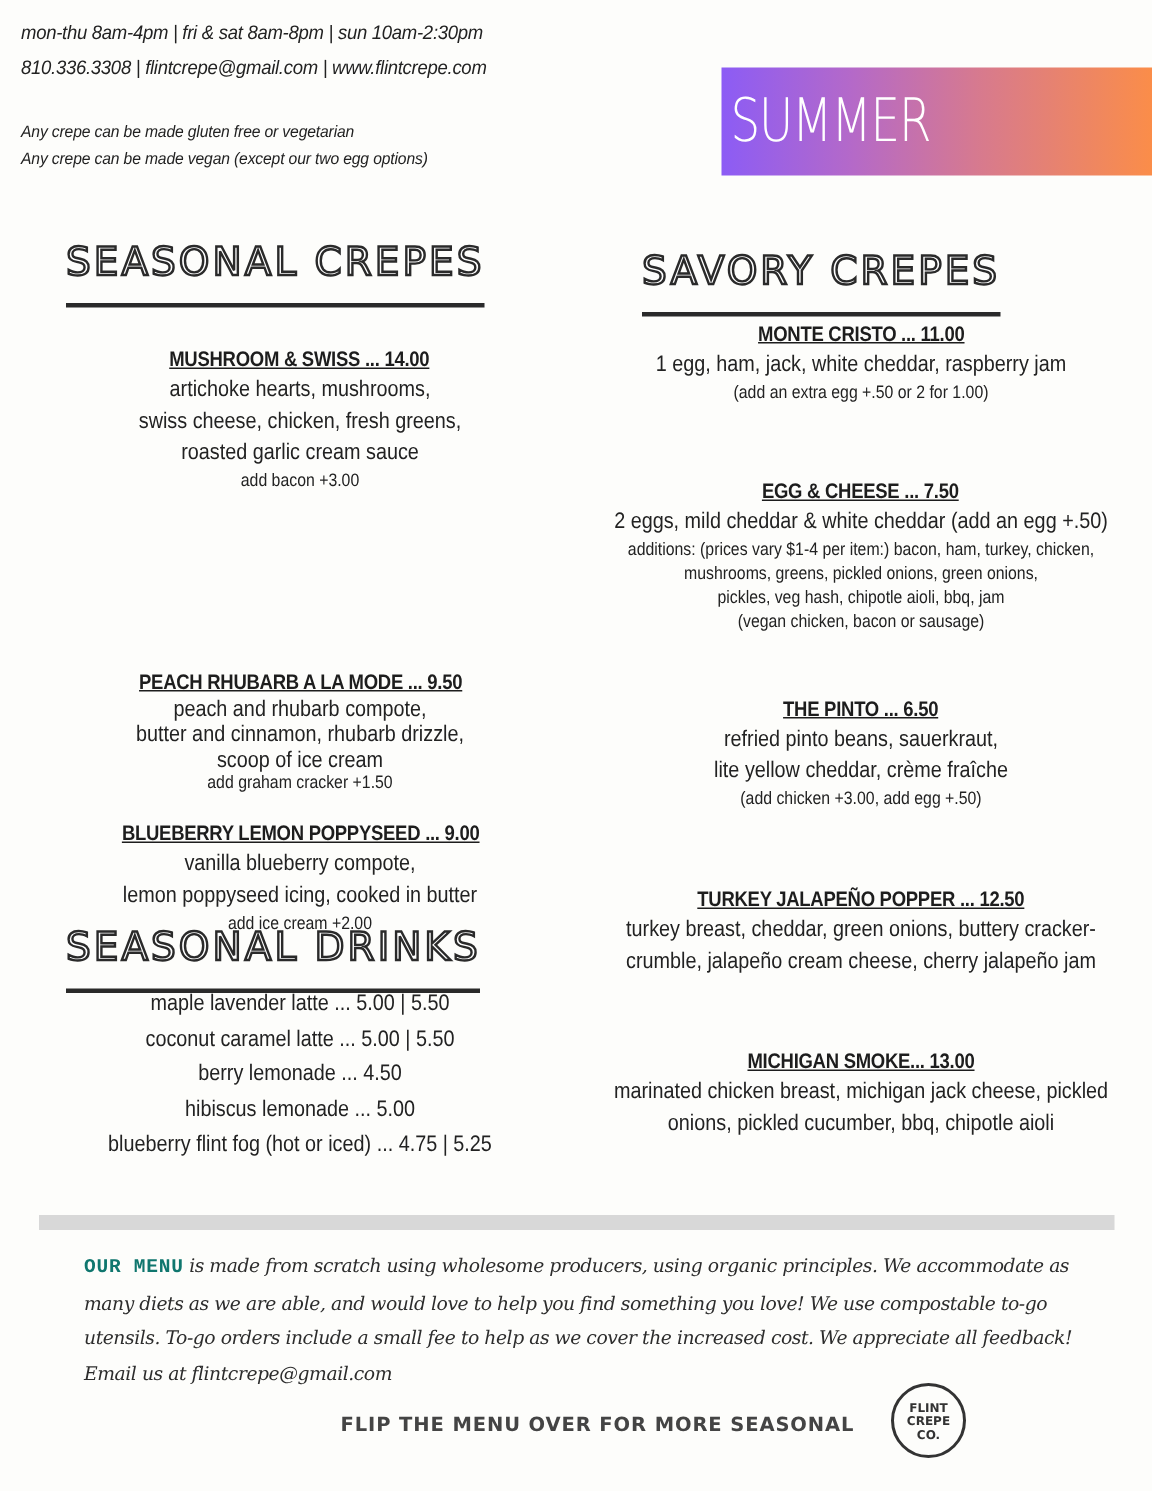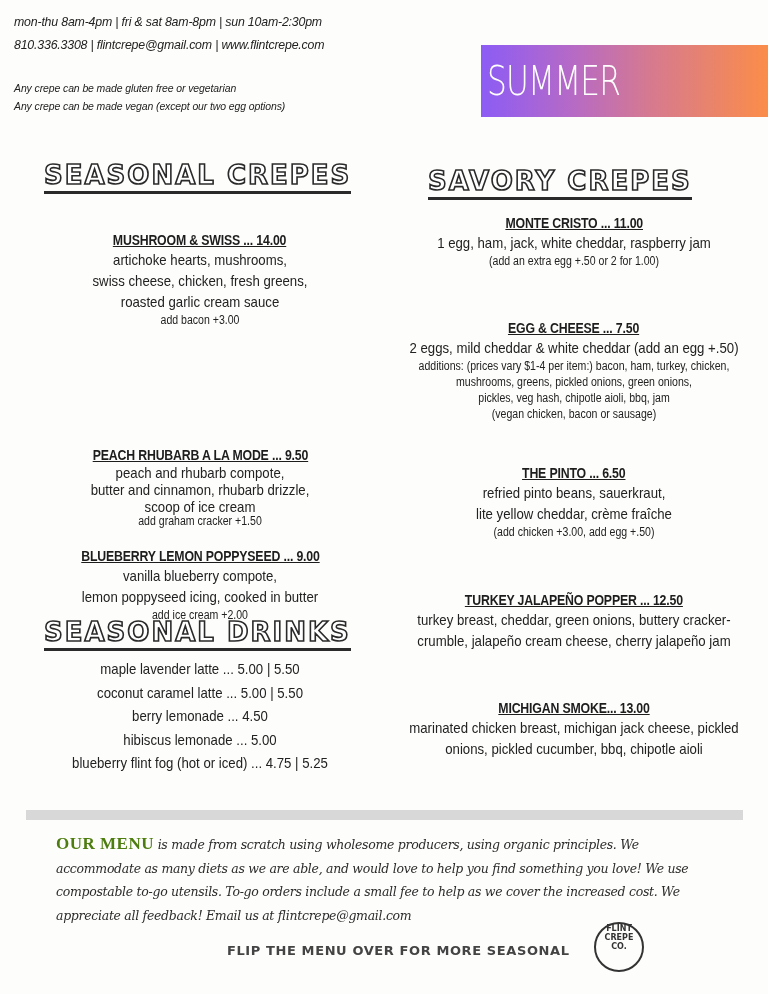--- a/index.html
+++ b/index.html
@@ -11,47 +11,47 @@
   .info.note { font-size: 11px; letter-spacing: -0.1px; transform: scaleX(0.95); transform-origin: left; }
 
   .banner { position: absolute; left: 481px; top: 45px; width: 287px; height: 72px;
     background: linear-gradient(90deg, #8c5cf5 0%, #b469c9 30%, #d77a8e 60%, #fb8d49 100%);
     display: flex; align-items: center; padding-left: 6px; }
   .banner .summer { color: #fff; font-family: "DejaVu Sans", sans-serif; font-weight: 200; font-size: 40px;
     letter-spacing: -1px; transform: scaleX(0.78); transform-origin: left; display: inline-block; width: 148px; white-space: nowrap; }
   .banner .menu { color: #2b2325; font-family: "DejaVu Sans", sans-serif; font-weight: bold; font-size: 34px;
     letter-spacing: 4px; margin-left: 0px; }
 
-  .section-title { position: absolute; font-family: "DejaVu Sans", sans-serif; font-weight: bold; font-size: 26px;
+  .section-title { position: absolute; font-family: "DejaVu Sans", sans-serif; font-weight: normal; font-size: 26px;
     letter-spacing: 2px; color: #fff; -webkit-text-stroke: 1.6px #2a2a2a;
-    text-shadow: 0 0 0 #2a2a2a; border-bottom: 3px solid #2a2a2a; line-height: 30px; padding-bottom: 1px;
+    text-shadow: 0 0 0 #2a2a2a; border-bottom: 3px solid #2a2a2a; line-height: 30px; padding-bottom: 12px;
     white-space: nowrap; }
 
   .col { position: absolute; text-align: center; }
   .item { position: absolute; text-align: center; width: 100%; left: 0; }
   .item-title { font-weight: bold; font-size: 14px; text-decoration: underline; color: #1d1d1d;
     display: inline-block; transform: scaleX(0.88); white-space: nowrap; letter-spacing: -0.2px; }
   .desc { font-size: 15px; line-height: 21px; color: #222; transform: scaleX(0.88); white-space: nowrap; }
   .desc.tight { line-height: 17px; }
   .small { font-size: 12px; line-height: 16px; color: #222; transform: scaleX(0.88); white-space: nowrap; }
 
   .drinks .drink { font-size: 15px; line-height: 23.5px; transform: scaleX(0.88); white-space: nowrap; color: #222; }
 
   .divider { position: absolute; left: 26px; top: 810px; width: 717px; height: 10px; background: #d8d8d8; }
 
   .footer-text { position: absolute; left: 56px; top: 832px; width: 670px; font-family: "DejaVu Serif", serif;
     font-style: italic; font-size: 12.5px; line-height: 23.5px; color: #2c2c2c; letter-spacing: -0.3px; }
-  .footer-text .lead { font-family: Liberation Serif, serif; font-style: normal; font-weight: bold; font-size: 17px;
-    letter-spacing: 0.5px; color: #4d7c0f; }
+  .footer-text .lead { font-family: Liberation Mono, monospace; font-style: normal; font-weight: bold; font-size: 13px;
+    letter-spacing: 0.5px; color: #0f766e; }
 
   .flip { position: absolute; left: 227px; top: 943px; font-family: "DejaVu Sans", sans-serif; font-weight: bold;
     font-size: 13px; letter-spacing: 0.6px; color: #444; white-space: nowrap; }
 
   .logo { position: absolute; left: 594px; top: 922px; width: 50px; height: 50px; border: 2px solid #333;
-    border-radius: 50%; display: flex; flex-direction: column; align-items: center; justify-content: flex-start;
+    border-radius: 50%; display: flex; flex-direction: column; align-items: center; justify-content: center;
     font-family: "DejaVu Sans", sans-serif; font-weight: bold; font-size: 8px; line-height: 9px; color: #333; }
 </style>
 </head>
 <body>
 
 <div class="info line" style="top:14px;">mon-thu 8am-4pm | fri &amp; sat 8am-8pm | sun 10am-2:30pm</div>
 <div class="info line" style="top:37px;">810.336.3308 | flintcrepe@gmail.com | www.flintcrepe.com</div>
 <div class="info note" style="top:82px;">Any crepe can be made gluten free or vegetarian</div>
 <div class="info note" style="top:100px;">Any crepe can be made vegan (except our two egg options)</div>
 

